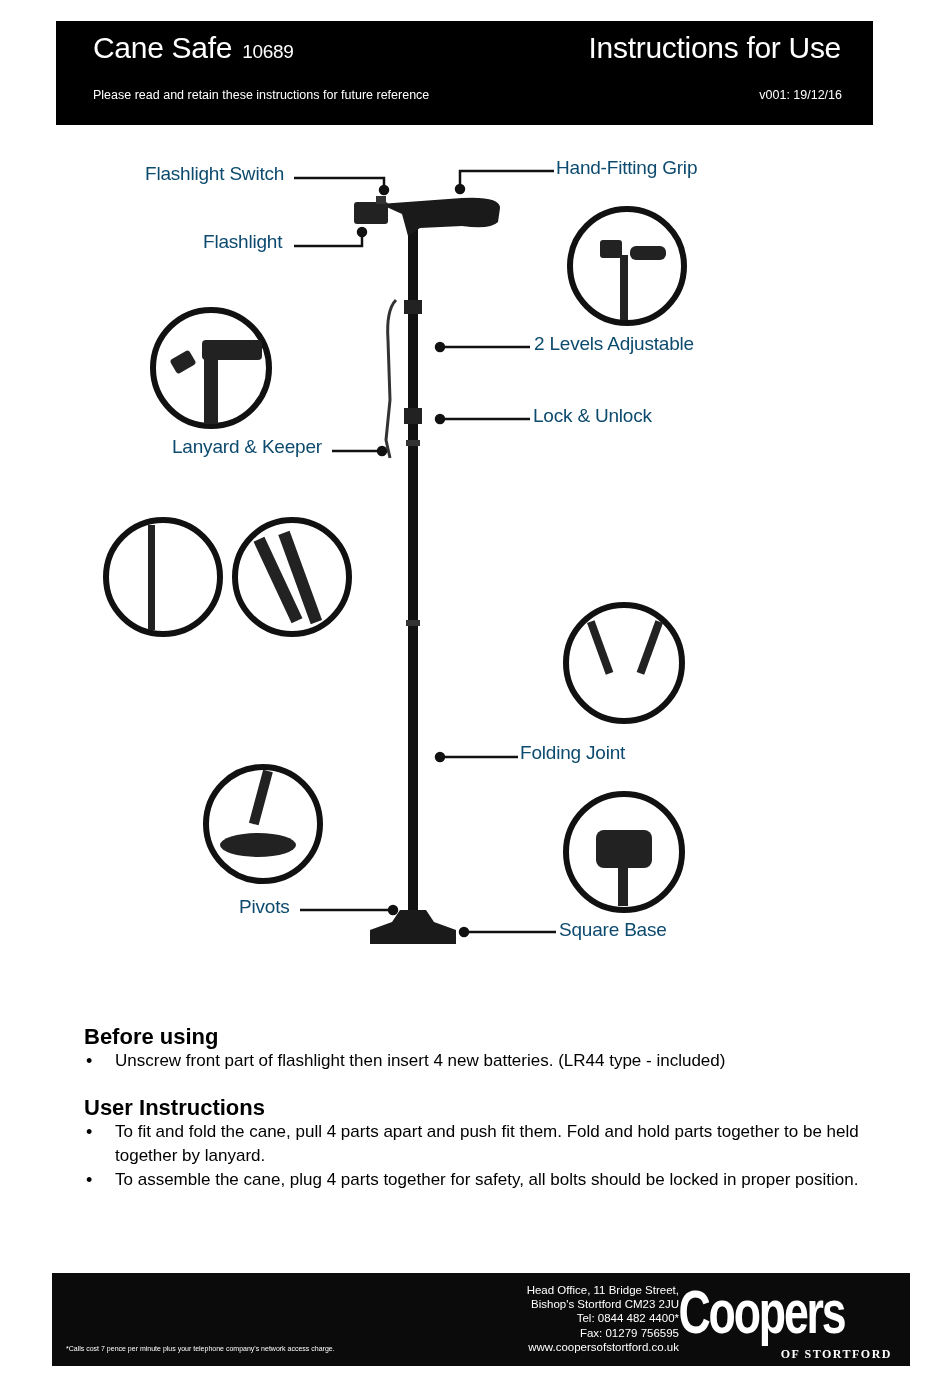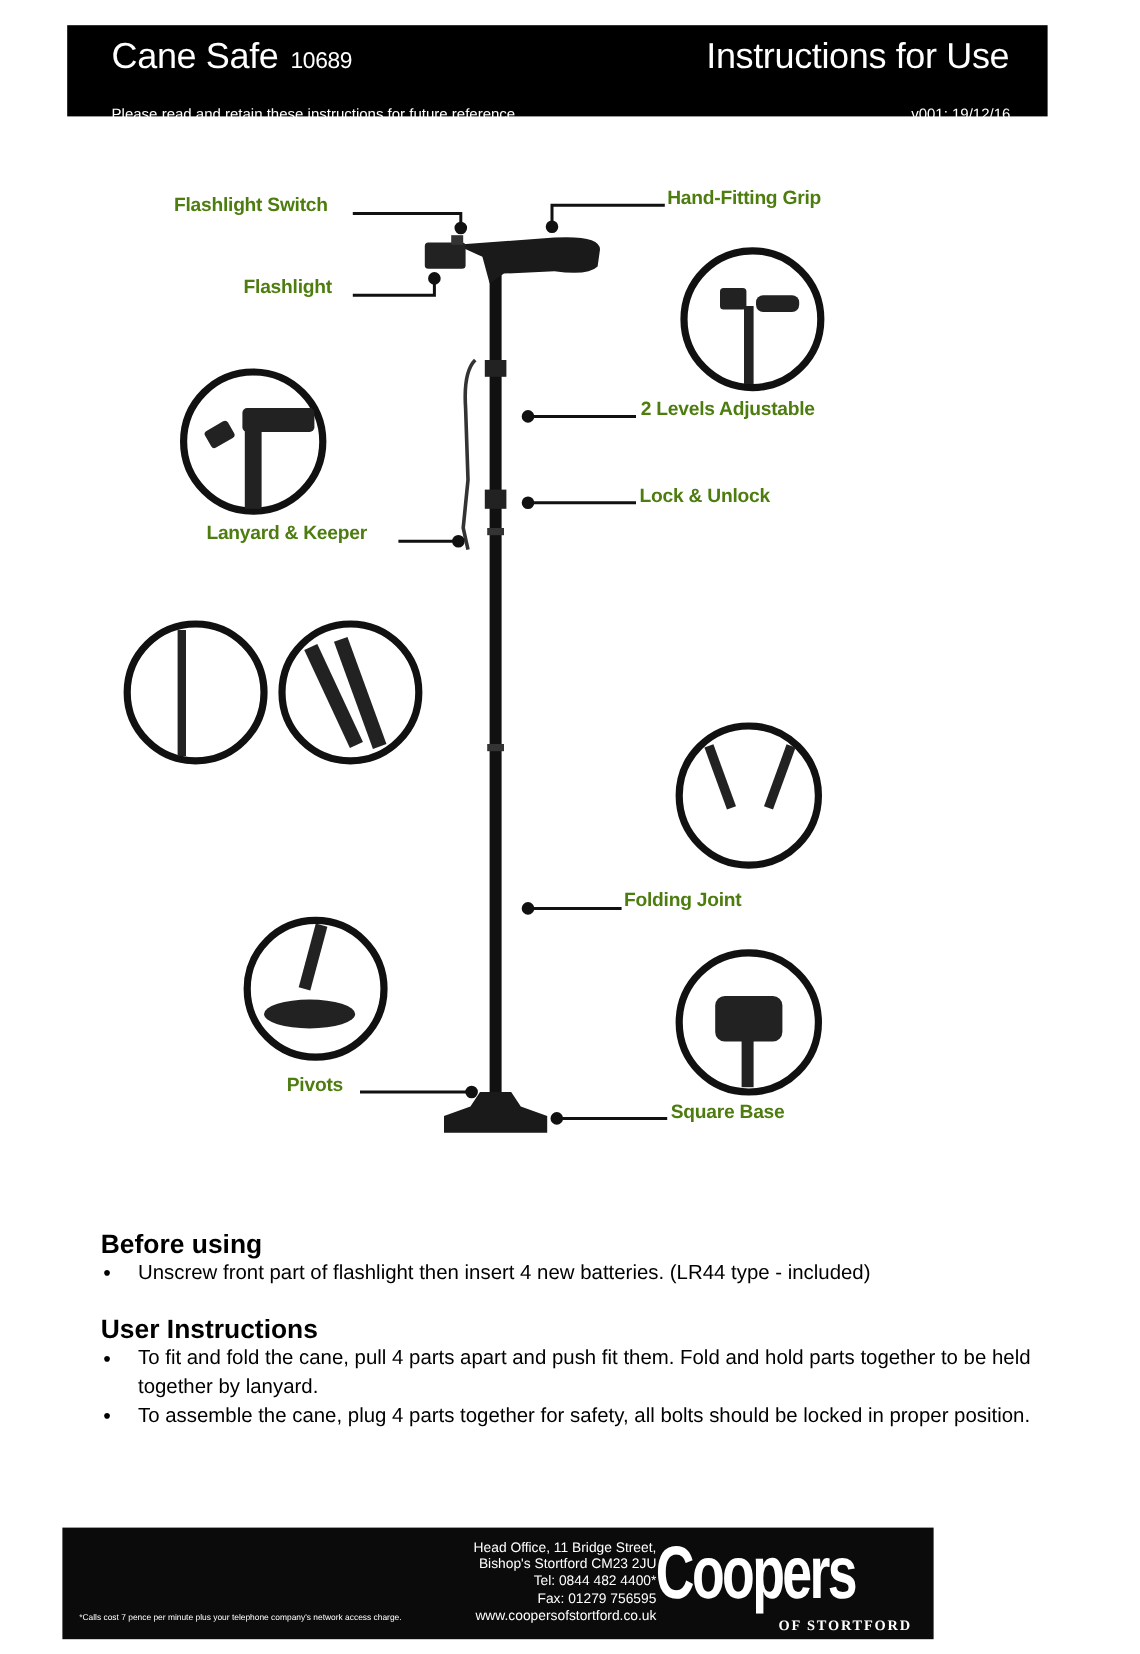--- a/index.html
+++ b/index.html
@@ -1,36 +1,36 @@
 <!DOCTYPE html>
 <html><head>
   <meta charset="utf-8">
   <style>
     html, body { margin: 0; padding: 0; background: #ffffff; }
     body { width: 950px; height: 1378px; position: relative; overflow: hidden; font-family: "Liberation Sans", sans-serif; color: #000; }
 
-    .header { position: absolute; left: 56px; top: 21px; width: 817px; height: 76px; background: #000; color: #fff; }
+    .header { position: absolute; left: 56px; top: 21px; width: 817px; height: 104px; background: #000; color: #fff; }
     .header .title { position: absolute; left: 37px; top: 10px; font-size: 30px; font-family: "Liberation Sans Narrow", "Liberation Sans", sans-serif; letter-spacing: -0.3px; }
     .header .title .code { font-size: 19px; margin-left: 2px; }
     .header .doc-type { position: absolute; right: 32px; top: 10px; font-size: 30px; letter-spacing: -0.3px; }
     .header .subtitle { position: absolute; left: 37px; top: 67px; font-size: 12.5px; text-align: right; }
     .header .version { position: absolute; right: 31px; top: 67px; font-size: 12.5px; }
 
     .diagram { position: absolute; left: 90px; top: 140px; width: 760px; height: 860px; }
-    .label { position: absolute; font-size: 16px; font-weight: bold; color: #4d7c0f; letter-spacing: -0.2px; white-space: nowrap; }
+    .label { position: absolute; font-size: 19px; font-weight: normal; color: #0c4a6e; letter-spacing: -0.2px; white-space: nowrap; }
     .diagram svg { position: absolute; left: 0; top: 0; }
 
     .content { position: absolute; left: 84px; top: 1025px; width: 790px; font-size: 17px; line-height: 24px; }
     .content h3 { margin: 0; font-size: 22px; font-weight: bold; }
     .content ul { margin: 0; padding: 0; list-style: none; }
     .content li { position: relative; padding-left: 31px; }
     .content li::before { content: "\2022"; position: absolute; left: 2px; top: 0; font-size: 18px; }
     .content .section { margin-bottom: 23px; }
 
-    .footer { position: absolute; left: 52px; top: 1273px; width: 726px; height: 93px; background: #0b0b0b; color: #fff; }
+    .footer { position: absolute; left: 52px; top: 1273px; width: 858px; height: 93px; background: #0b0b0b; color: #fff; }
     .footer .note { position: absolute; left: 14px; top: 72px; font-size: 7px; }
     .footer .address { position: absolute; right: 231px; top: 10px; text-align: right; font-size: 11.5px; line-height: 14.2px; }
     .footer .logo { position: absolute; right: 66px; top: 4px; font-size: 62px; font-weight: bold; font-family: "Liberation Sans Narrow", "Liberation Sans", sans-serif; letter-spacing: -3px; transform: scaleX(0.72); transform-origin: right top; line-height: 70px; }
     .footer .logo-sub { position: absolute; right: 18px; top: 74px; font-size: 12px; font-weight: bold; font-family: "Liberation Serif", serif; letter-spacing: 1.5px; margin-left: 24px; }
   </style>
 </head>
 <body>
 
 <div class="header">
   <div class="title">

